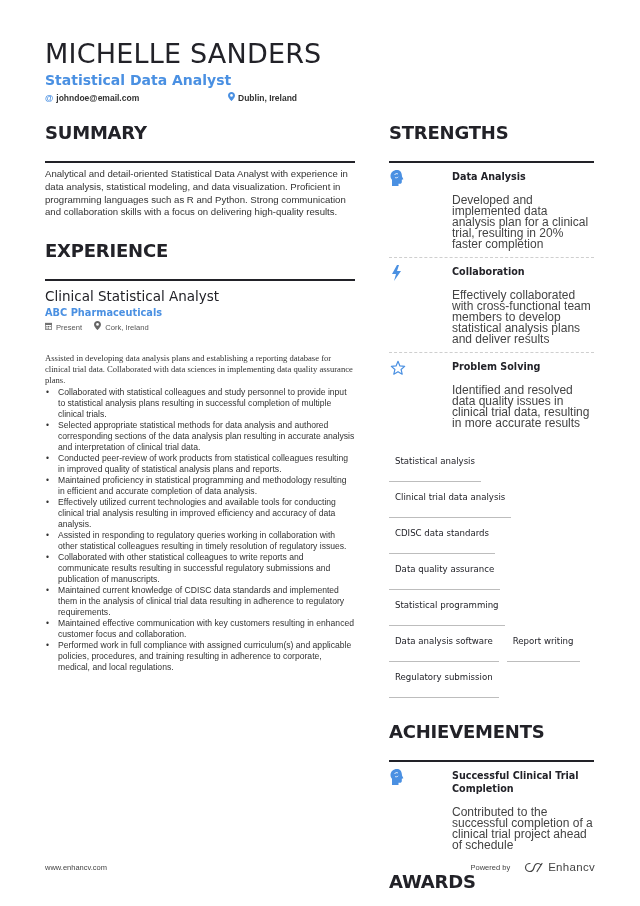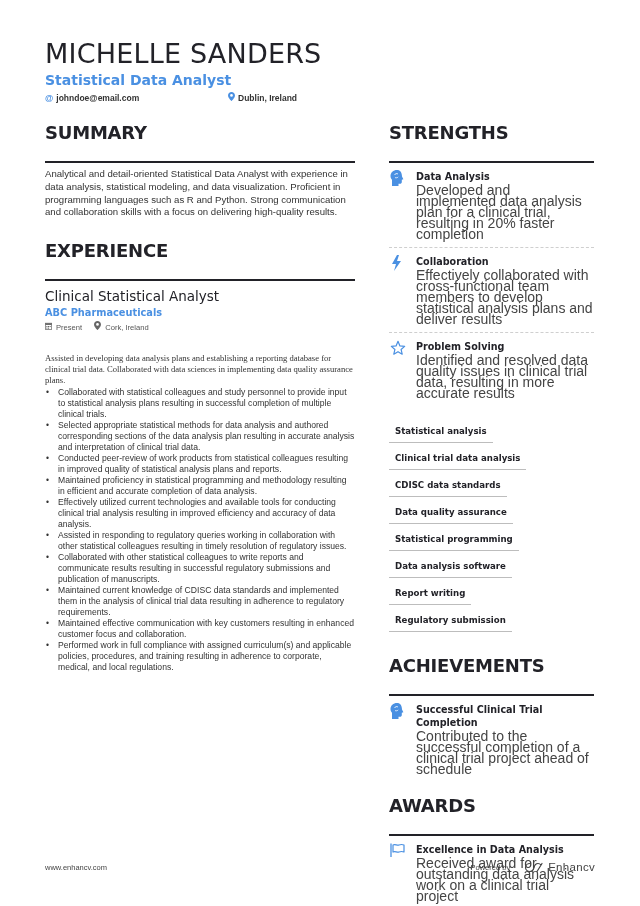--- a/index.html
+++ b/index.html
@@ -25,29 +25,29 @@
   .job-title { font-family: "DejaVu Sans", sans-serif; font-size: 13.5px; color: #222228; margin-top: 6px; line-height: 18px; }
   .company { font-family: "DejaVu Sans", sans-serif; font-weight: bold; font-size: 9.8px; color: #4a90e2; line-height: 13px; margin-top: 1px; }
   .meta { display: flex; font-size: 7.6px; color: #555; margin-top: 2px; line-height: 11px; }
   .meta .item { display: flex; align-items: flex-end; margin-right: 12px; }
   .meta .ic { margin-right: 4px; color: #666; font-size: 8px; }
   .job-desc { font-size: 8.6px; line-height: 11px; color: #333; margin-top: 20px; font-family: Liberation Serif, serif; }
   .bullets { list-style: none; margin-top: 1px; }
   .bullets li { position: relative; padding-left: 13px; font-size: 8.6px; line-height: 11px; color: #333; }
   .bullets li::before { content: "•"; position: absolute; left: 1px; top: 0; color: #333; }
 
-  .strength { display: flex; padding: 7px 0 7px 0; border-bottom: 1px dashed #cfcfcf; }
+  .strength { display: flex; padding: 7px 0 7px 0; border-bottom: 1px dashed #cfcfcf; gap: 36px; }
   .strength:last-child { border-bottom: none; }
   .strength .icon { width: 27px; flex: none; color: #4a90e2; font-size: 15px; line-height: 16px; padding-left: 1px; }
   .strength .body { flex: 1; }
   .strength .st-title { font-family: "DejaVu Sans", sans-serif; font-weight: bold; font-size: 9.6px; color: #222228; line-height: 13px; }
-  .strength .st-desc { font-size: 14px; line-height: 11px; color: #444; margin-top: 2px; }
+  .strength .st-desc { font-size: 12px; line-height: 11px; color: #444; margin-top: 12px; }
 
   .skills { display: flex; flex-wrap: wrap; margin-top: 4px; }
-  .skill { font-family: "DejaVu Sans", sans-serif; font-weight: bold; font-size: 8.6px; color: #222228; padding: 5px 6px 5px 6px; border-bottom: 1px solid #bdbdbd; margin-right: 8px; margin-bottom: 4px; line-height: 12px; }
+  .skill { font-family: "DejaVu Sans", sans-serif; font-weight: normal; font-size: 8.6px; color: #222228; padding: 5px 6px 14px 6px; border-bottom: 1px solid #bdbdbd; margin-right: 8px; margin-bottom: 4px; line-height: 12px; }
   .break { flex-basis: 100%; height: 0; }
 
   .section { margin-top: 16px; }
   .section.first { margin-top: 0; }
 
   .footer { position: absolute; left: 45px; top: 861px; width: 550px; display: flex; justify-content: space-between; align-items: center; font-size: 7.5px; color: #444; }
   .powered { display: flex; align-items: center; }
   .powered .pb { margin-right: 14px; text-align: center; }
   .logo { display: flex; align-items: center; font-size: 11.5px; color: #444; letter-spacing: 0.3px; }
   .logo svg { margin-right: 4px; }

